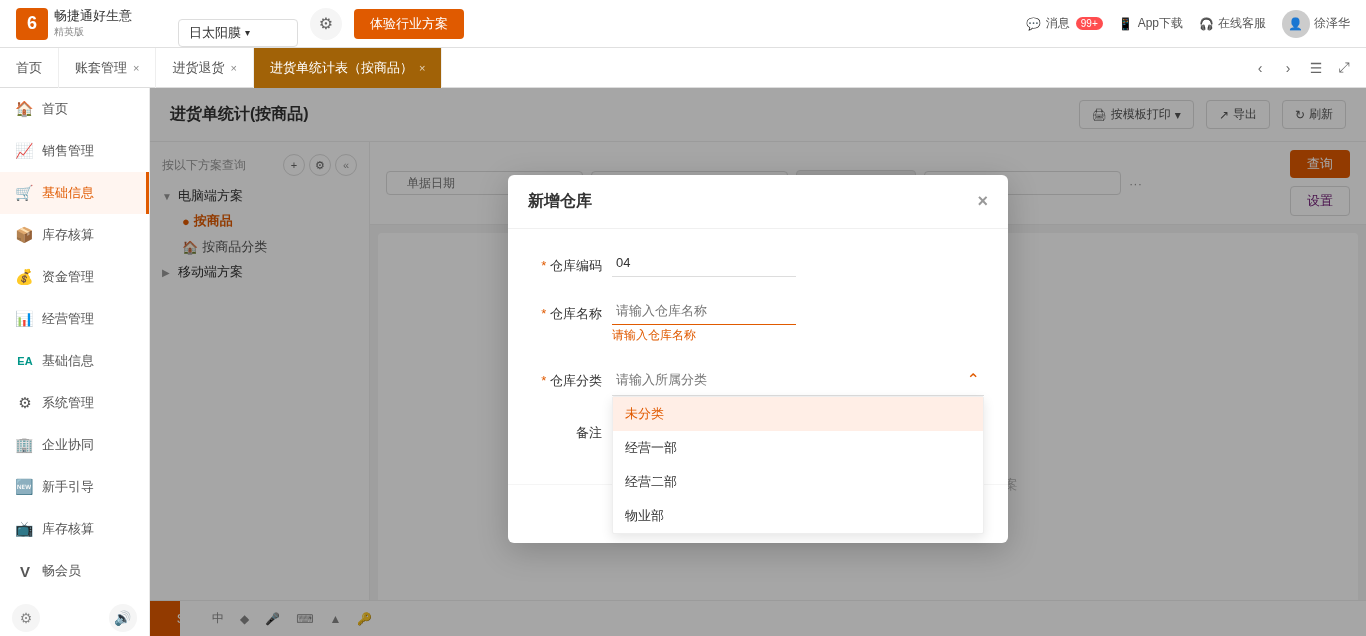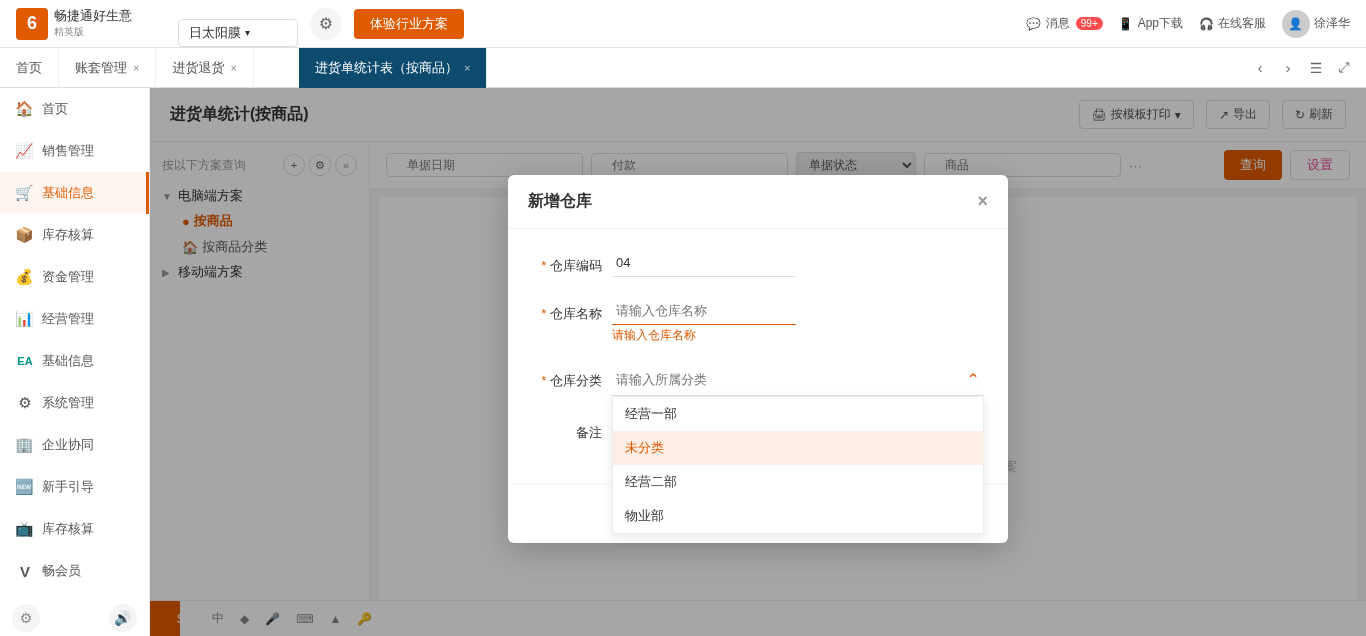--- a/index.html
+++ b/index.html
@@ -57,21 +57,21 @@
     .tab-bar {
       display: flex; align-items: center; background: #fff;
       border-bottom: 1px solid #ddd; height: 40px; padding: 0;
     }
     .tab-item {
       display: flex; align-items: center; height: 40px; padding: 0 16px;
       border-right: 1px solid #eee; cursor: pointer; font-size: 13px; color: #555;
       white-space: nowrap; gap: 6px; position: relative;
     }
     .tab-item.active {
-      background: #0c4a6e; color: #fff; margin-left: 45px;
+      background: #a16207; color: #fff;
     }
     .tab-item .close-x { font-size: 11px; opacity: 0.7; cursor: pointer; }
     .tab-item.active .close-x { color: #fff; }
     .tab-spacer { flex: 1; }
     .tab-controls { display: flex; align-items: center; gap: 0; padding: 0 8px; }
     .tab-ctrl-btn { width: 28px; height: 28px; display: flex; align-items: center; justify-content: center; cursor: pointer; color: #666; font-size: 14px; }
 
     
     .main-layout {
       display: flex; height: calc(636px - 48px - 40px);
@@ -195,23 +195,23 @@
     }
     .filter-row { display: flex; align-items: center; gap: 8px; flex-wrap: wrap; }
     .filter-input {
       border: 1px solid #ddd; border-radius: 4px; padding: 4px 20px;
       font-size: 12px; color: #555; min-width: 140px;
     }
     .filter-select {
       border: 1px solid #ddd; border-radius: 4px; padding: 4px 8px;
       font-size: 12px; color: #555; min-width: 120px;
     }
-    .right-actions { display: flex; gap: 8px; }
+    .right-actions { display: flex; gap: 8px; flex-direction: column; }
     .query-btn { background: #e05a00; color: #fff; border: none; border-radius: 4px; padding: 5px 16px; font-size: 13px; cursor: pointer; }
-    .set-btn { background: #fff; color: #ec4899; border: 1px solid #ddd; border-radius: 4px; padding: 5px 16px; font-size: 13px; cursor: pointer; }
+    .set-btn { background: #fff; color: #701a75; border: 1px solid #ddd; border-radius: 4px; padding: 5px 16px; font-size: 13px; cursor: pointer; }
 
     .table-section {
       flex: 1; background: #fff; margin: 8px; border-radius: 4px;
       display: flex; flex-direction: column;
     }
 
     .empty-area {
       flex: 1; display: flex; flex-direction: column;
       align-items: center; justify-content: center; color: #ccc;
     }
@@ -484,22 +484,22 @@
             <div class="form-label">
               <span style="color:#e05a00;">*</span>
               <span> 仓库分类</span>
             </div>
             <div class="category-wrap">
               <div class="category-input-row">
                 <input class="category-input" placeholder="请输入所属分类" style="">
                 <span class="category-toggle">⌃</span>
               </div>
               <div class="category-dropdown">
+                <div class="category-option selected">未分类</div>
                 <div class="category-option">经营一部</div>
-                <div class="category-option selected">未分类</div>
                 <div class="category-option">经营二部</div>
                 <div class="category-option">物业部</div>
               </div>
             </div>
           </div>
 
           <div class="form-row">
             <div class="form-label">备注</div>
             <div class="form-control-wrap">
               <input class="form-control" style="">

